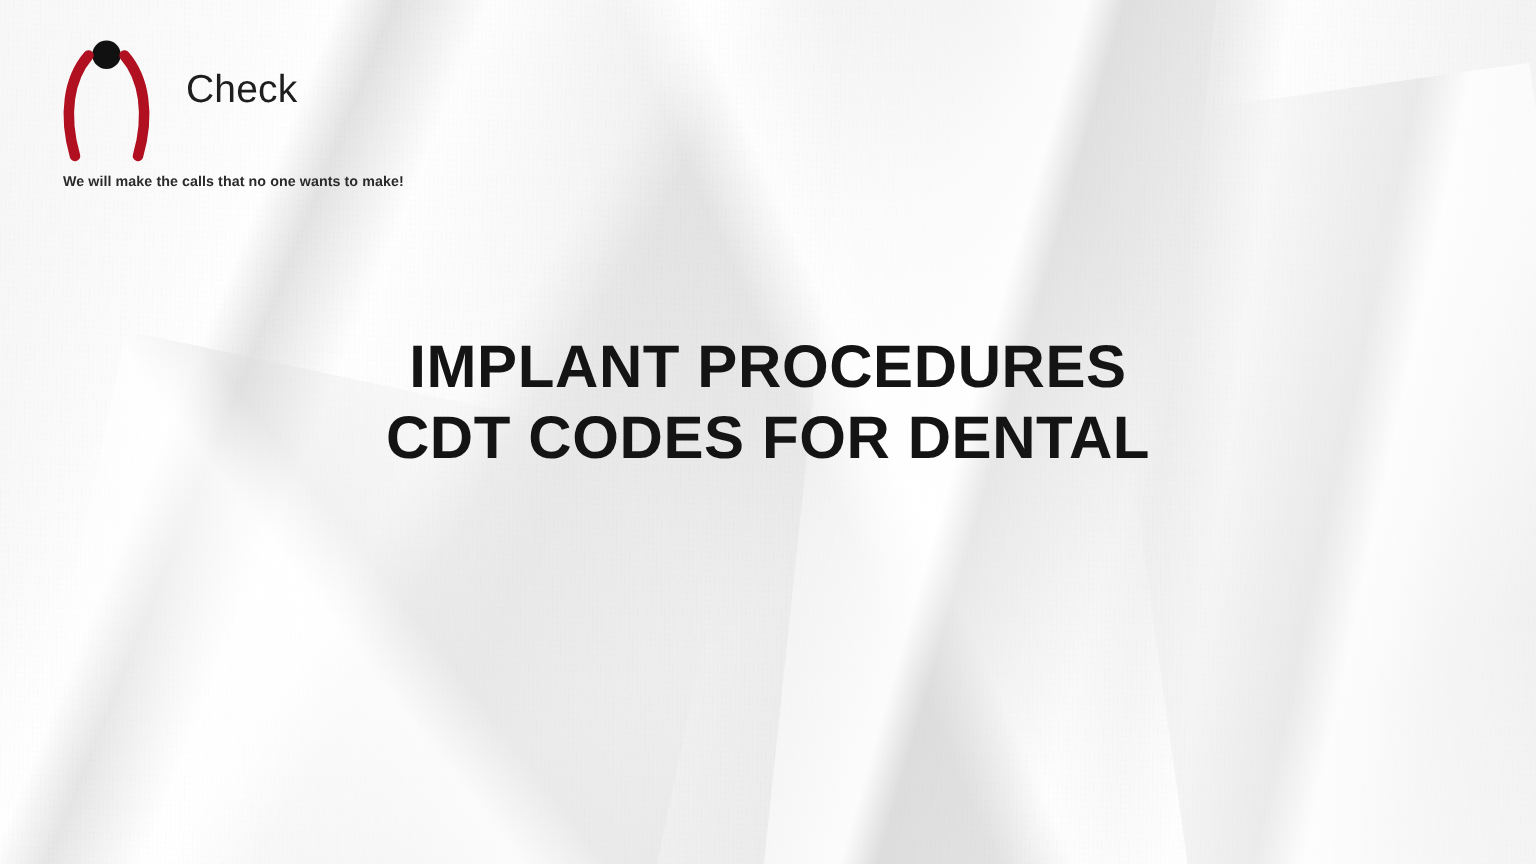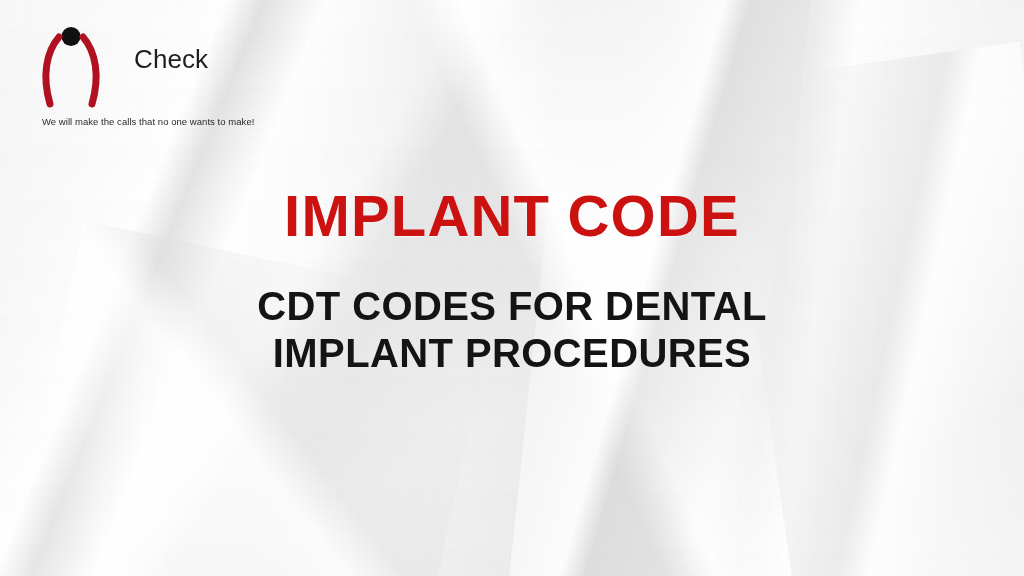--- a/index.html
+++ b/index.html
@@ -61,35 +61,35 @@
   }
   .logo-mark {
     position: absolute;
     left: 0;
     top: 0;
     width: 66px;
     height: 88px;
   }
   .logo-words {
     position: absolute;
-    left: 96px;
+    left: 86px;
     top: 20px;
     line-height: 1.22;
     color: #1e1e1e;
     font-size: 26px;
     font-weight: 400;
     letter-spacing: .1px;
     white-space: nowrap;
   }
   .logo-tagline {
     position: absolute;
     left: 4px;
     top: 92px;
     font-size: 9.5px;
-    font-weight: 400;
+    font-weight: 700;
     color: #2a2a2a;
     letter-spacing: .05px;
     white-space: nowrap;
   }
 
   
   .headline-block {
     position: absolute;
     left: 0;
     right: 0;
@@ -141,22 +141,21 @@
 
     <div class="logo-words">
       <div>Check</div>
     </div>
 
     <div class="logo-tagline">We will make the calls that no one wants to make!</div>
   </div>
 
   <div class="headline-block">
 
-    <h1 class="main-title">IMPLANT CODE</h1>
 
     <h2 class="sub-title">
+      <span class="line">IMPLANT PROCEDURES</span>
       <span class="line">CDT CODES FOR DENTAL</span>
-      <span class="line">IMPLANT PROCEDURES</span>
     </h2>
 
   </div>
 
 </div>
 
 </body></html>

